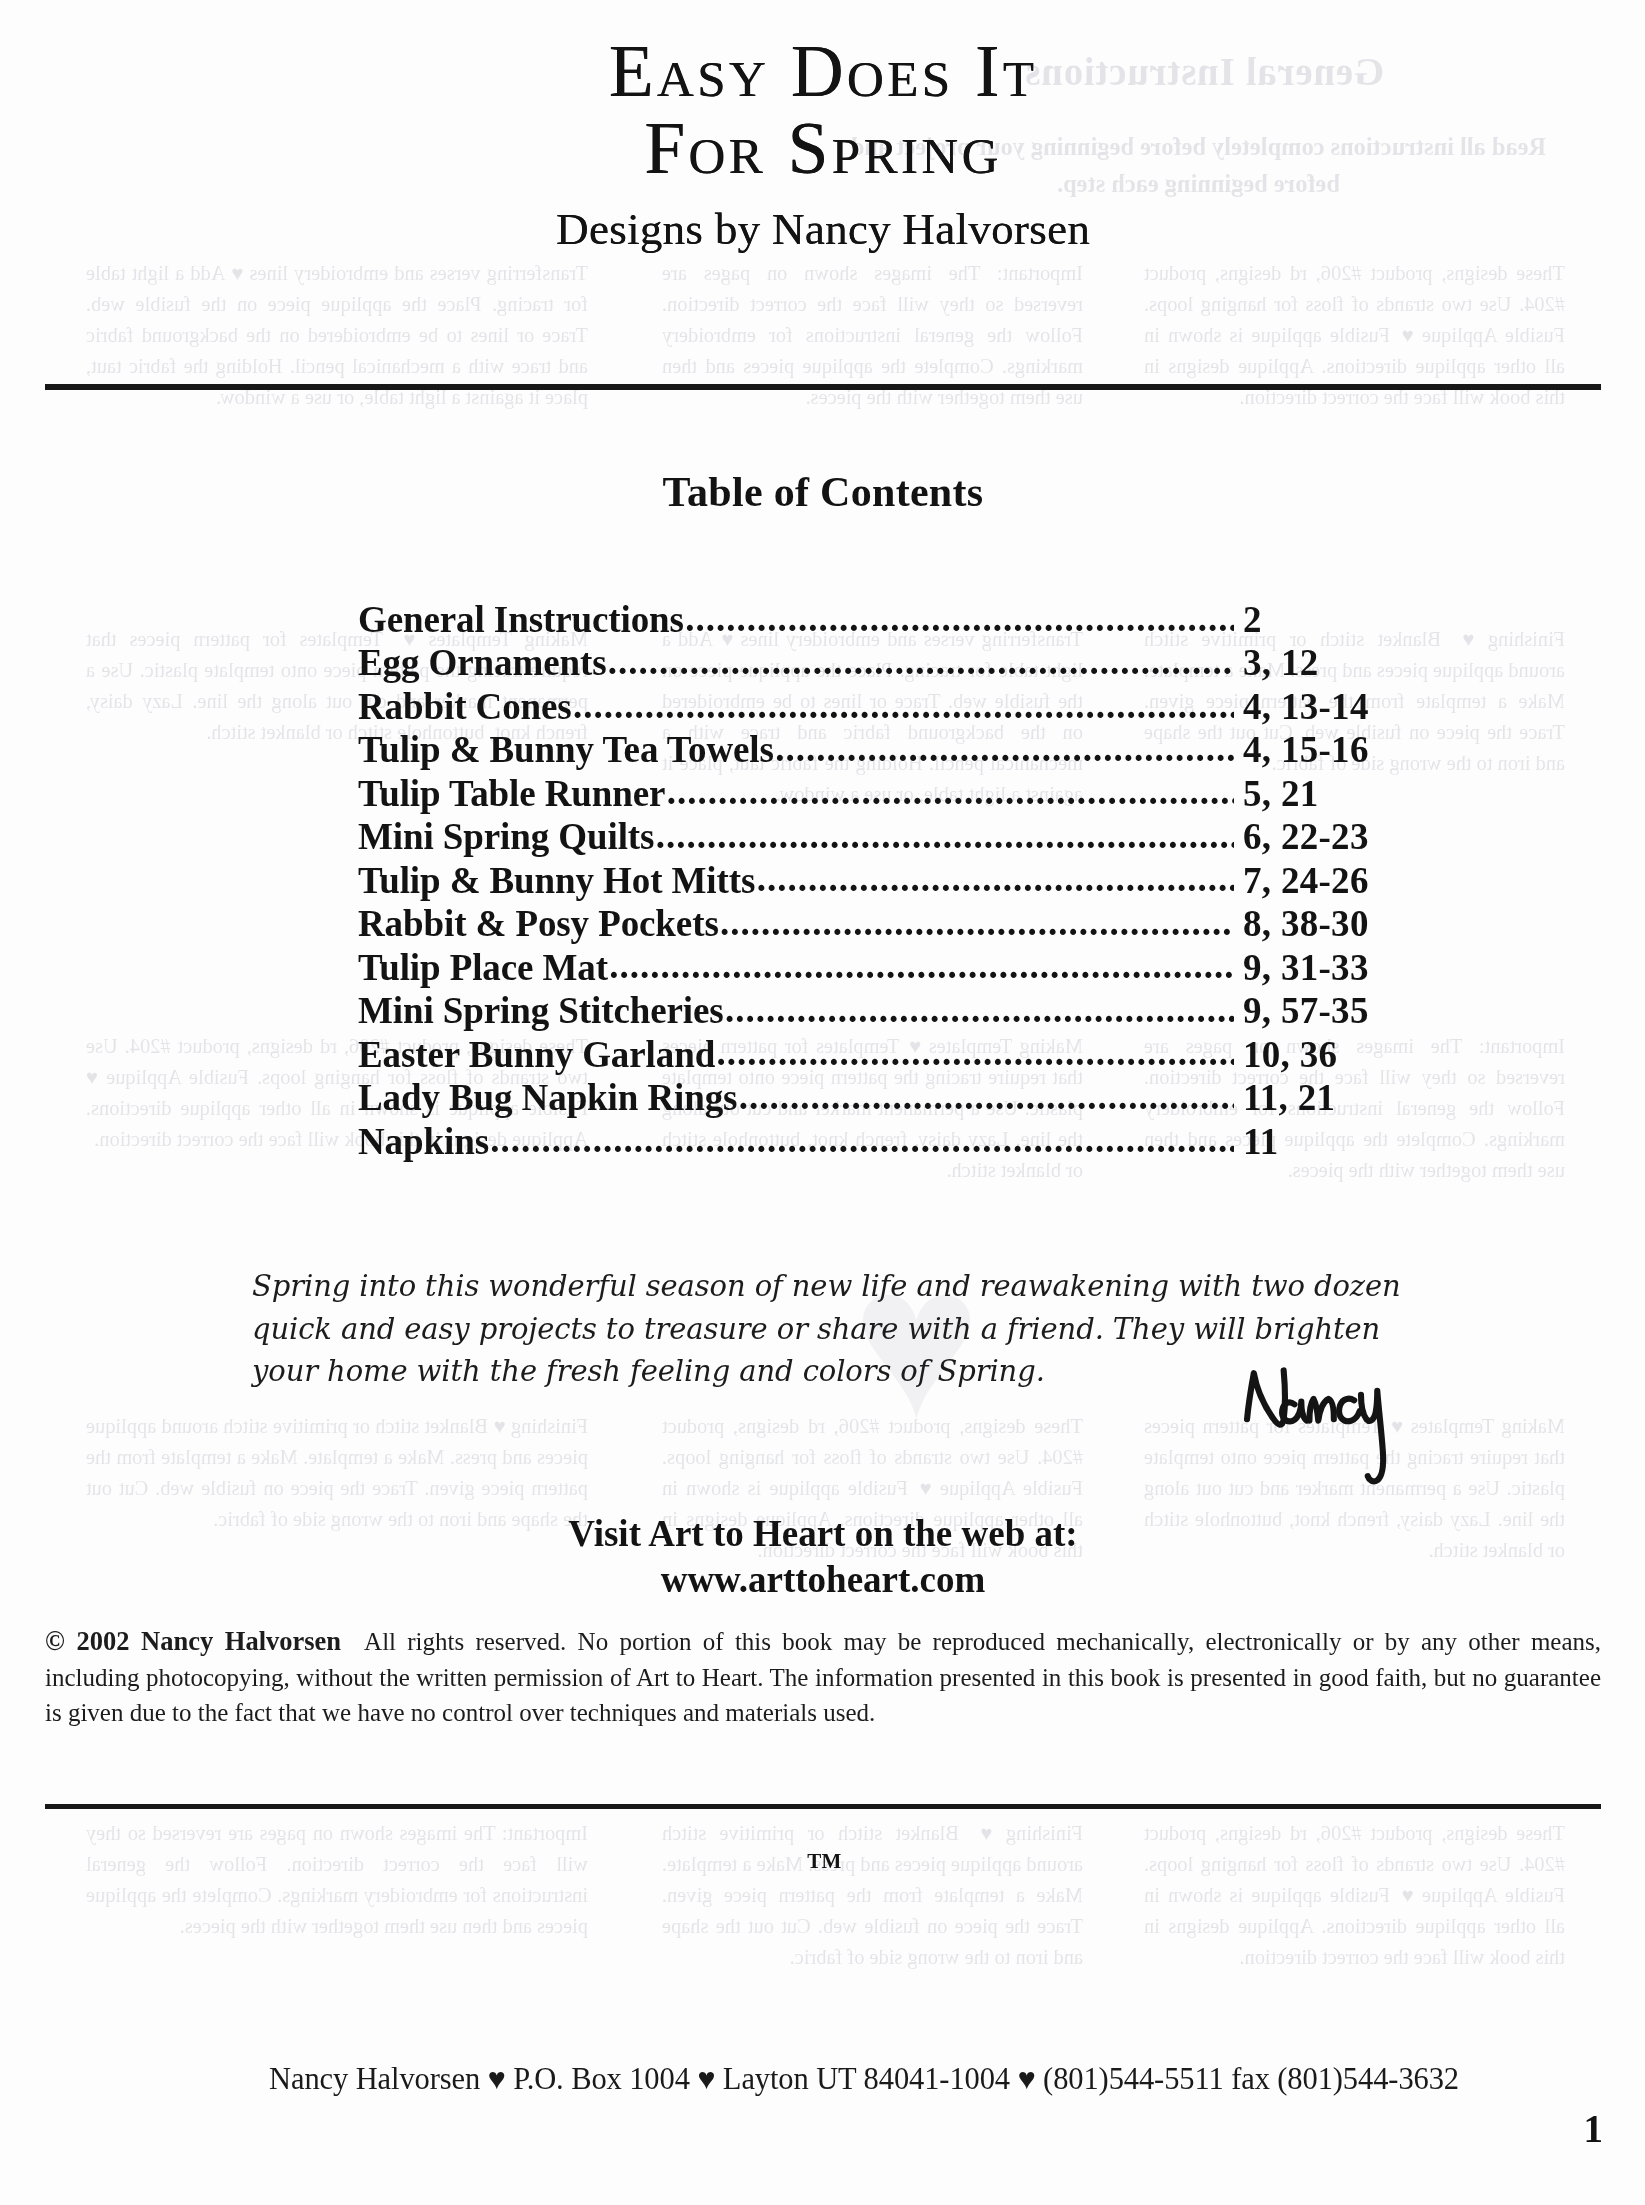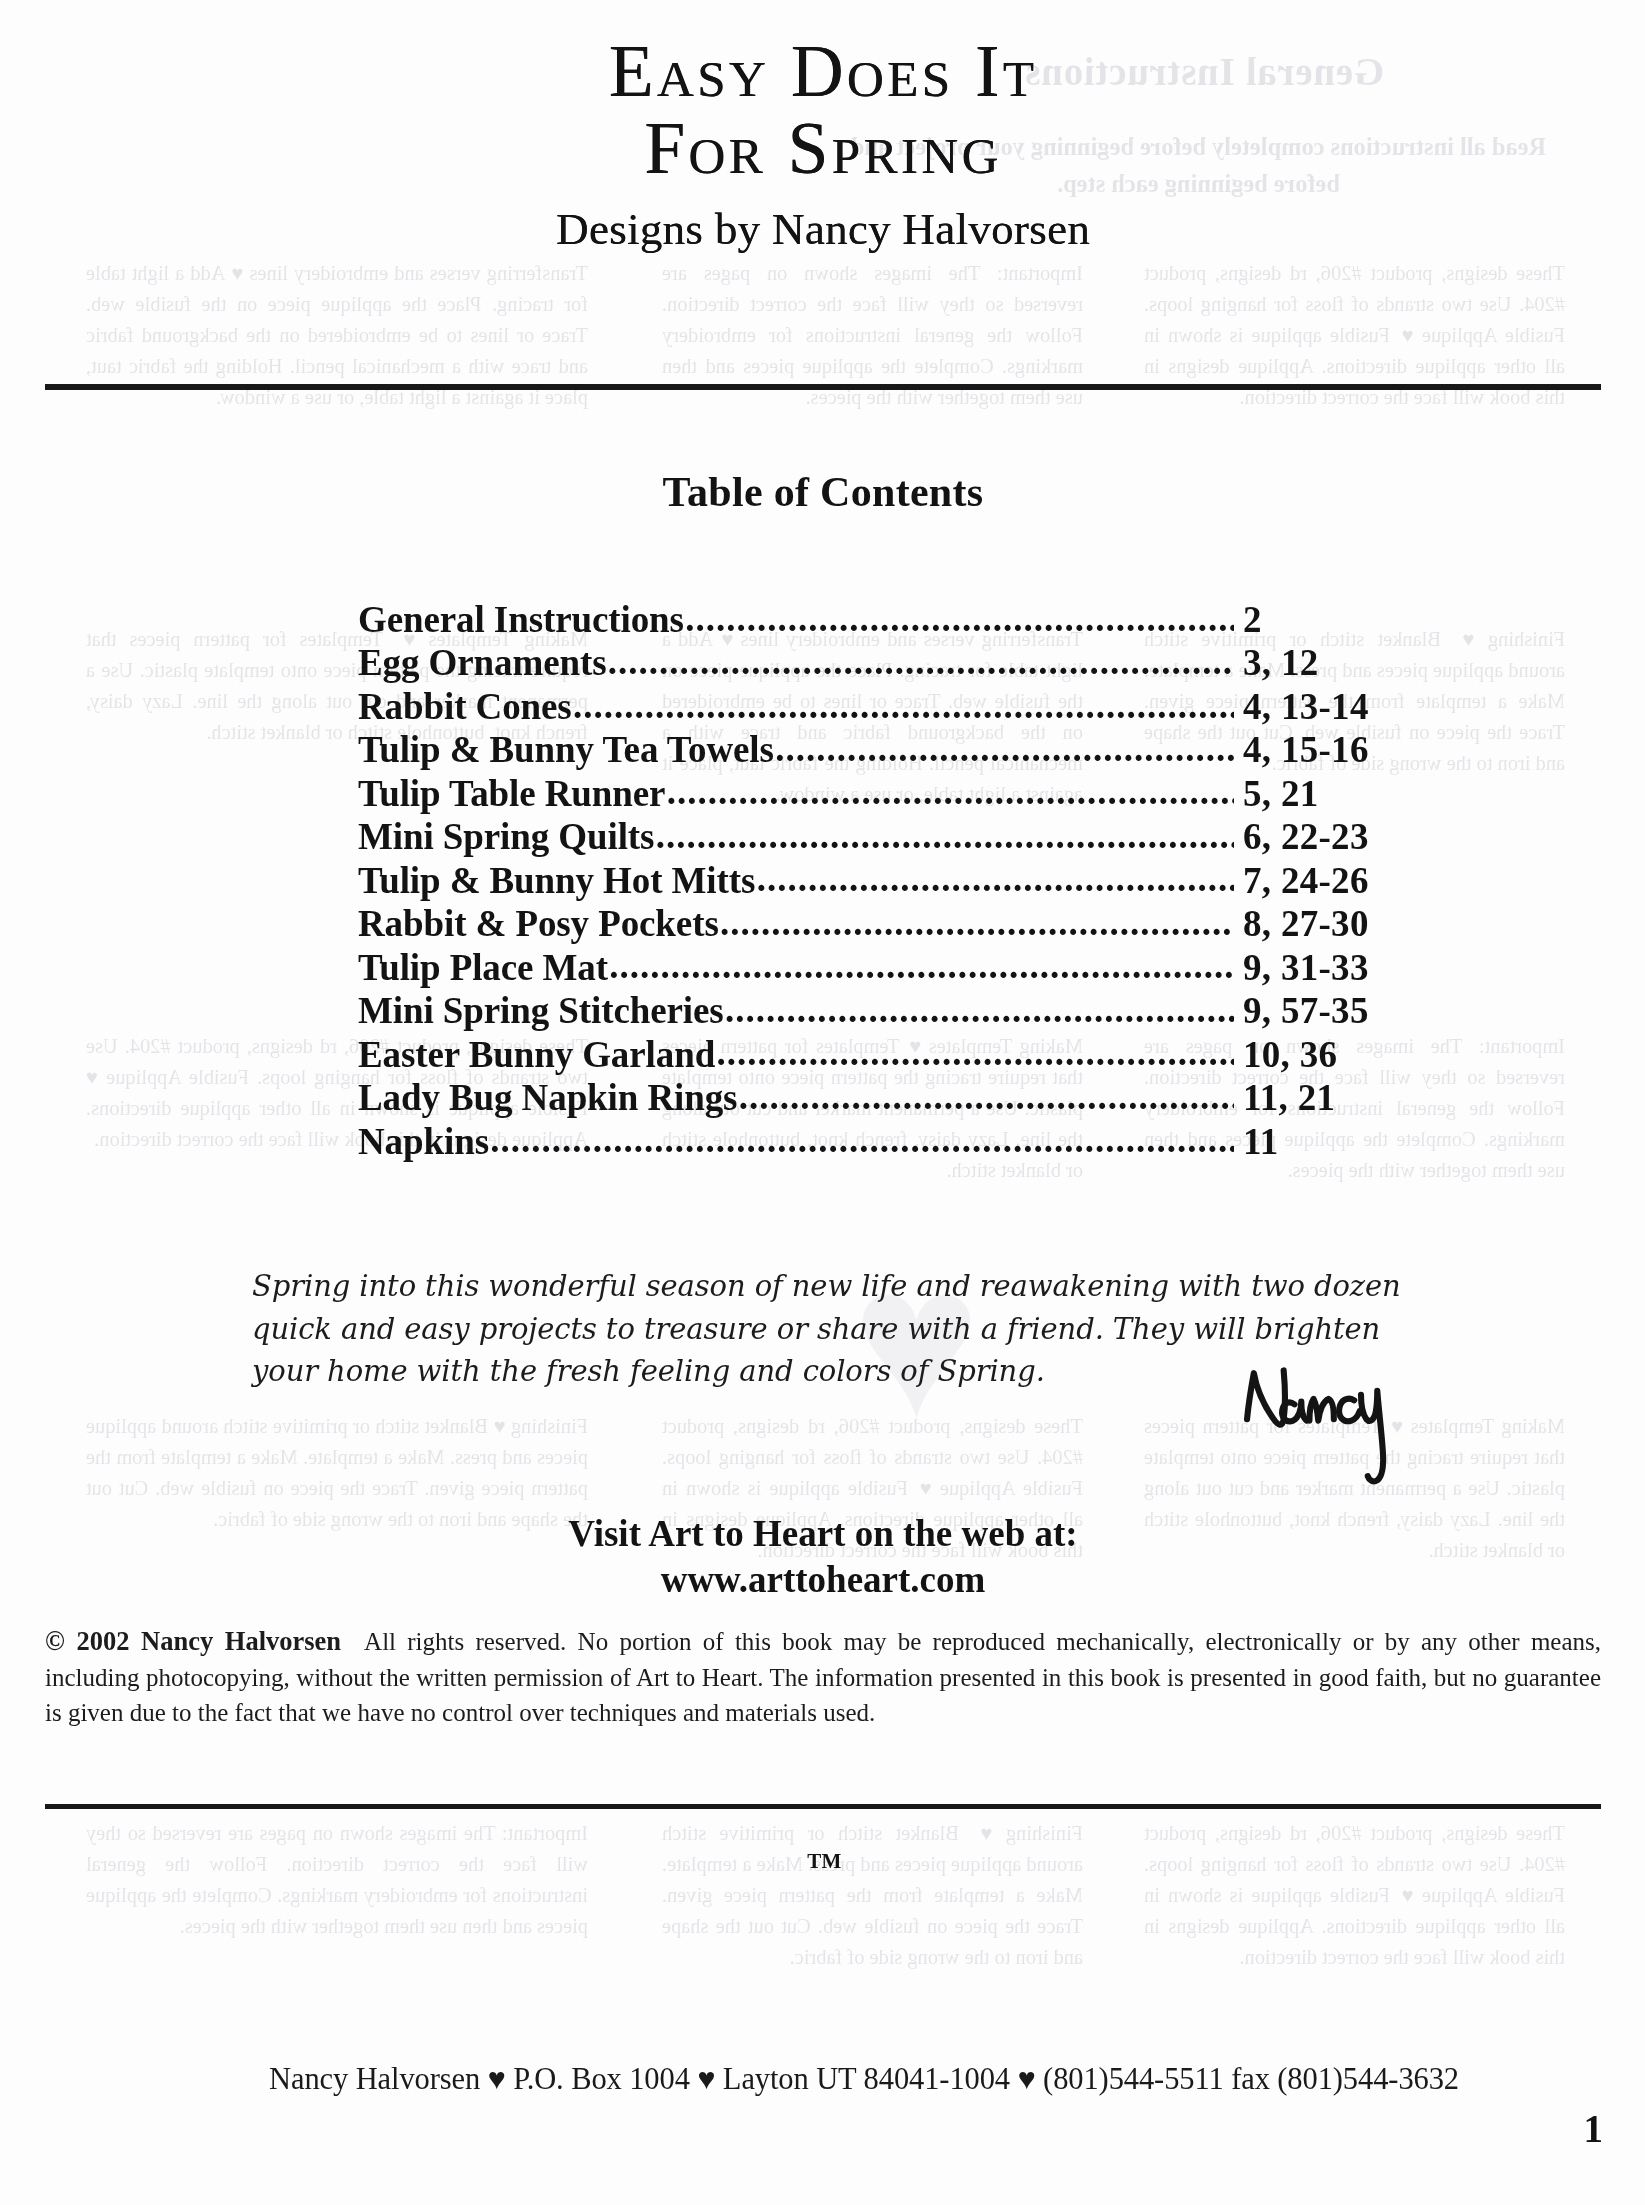--- a/index.html
+++ b/index.html
@@ -345,21 +345,21 @@
         <span class="toc-pages">6, 22-23</span>
       </div>
       <div class="toc-row">
         <span class="toc-label">Tulip &amp; Bunny Hot Mitts</span>
         <span class="toc-dots"></span>
         <span class="toc-pages">7, 24-26</span>
       </div>
       <div class="toc-row">
         <span class="toc-label">Rabbit &amp; Posy Pockets</span>
         <span class="toc-dots"></span>
-        <span class="toc-pages">8, 27-30</span>
+        <span class="toc-pages">8, 38-30</span>
       </div>
       <div class="toc-row">
         <span class="toc-label">Tulip Place Mat</span>
         <span class="toc-dots"></span>
         <span class="toc-pages">9, 31-33</span>
       </div>
       <div class="toc-row">
         <span class="toc-label">Mini Spring Stitcheries</span>
         <span class="toc-dots"></span>
         <span class="toc-pages">9, 57-35</span>

